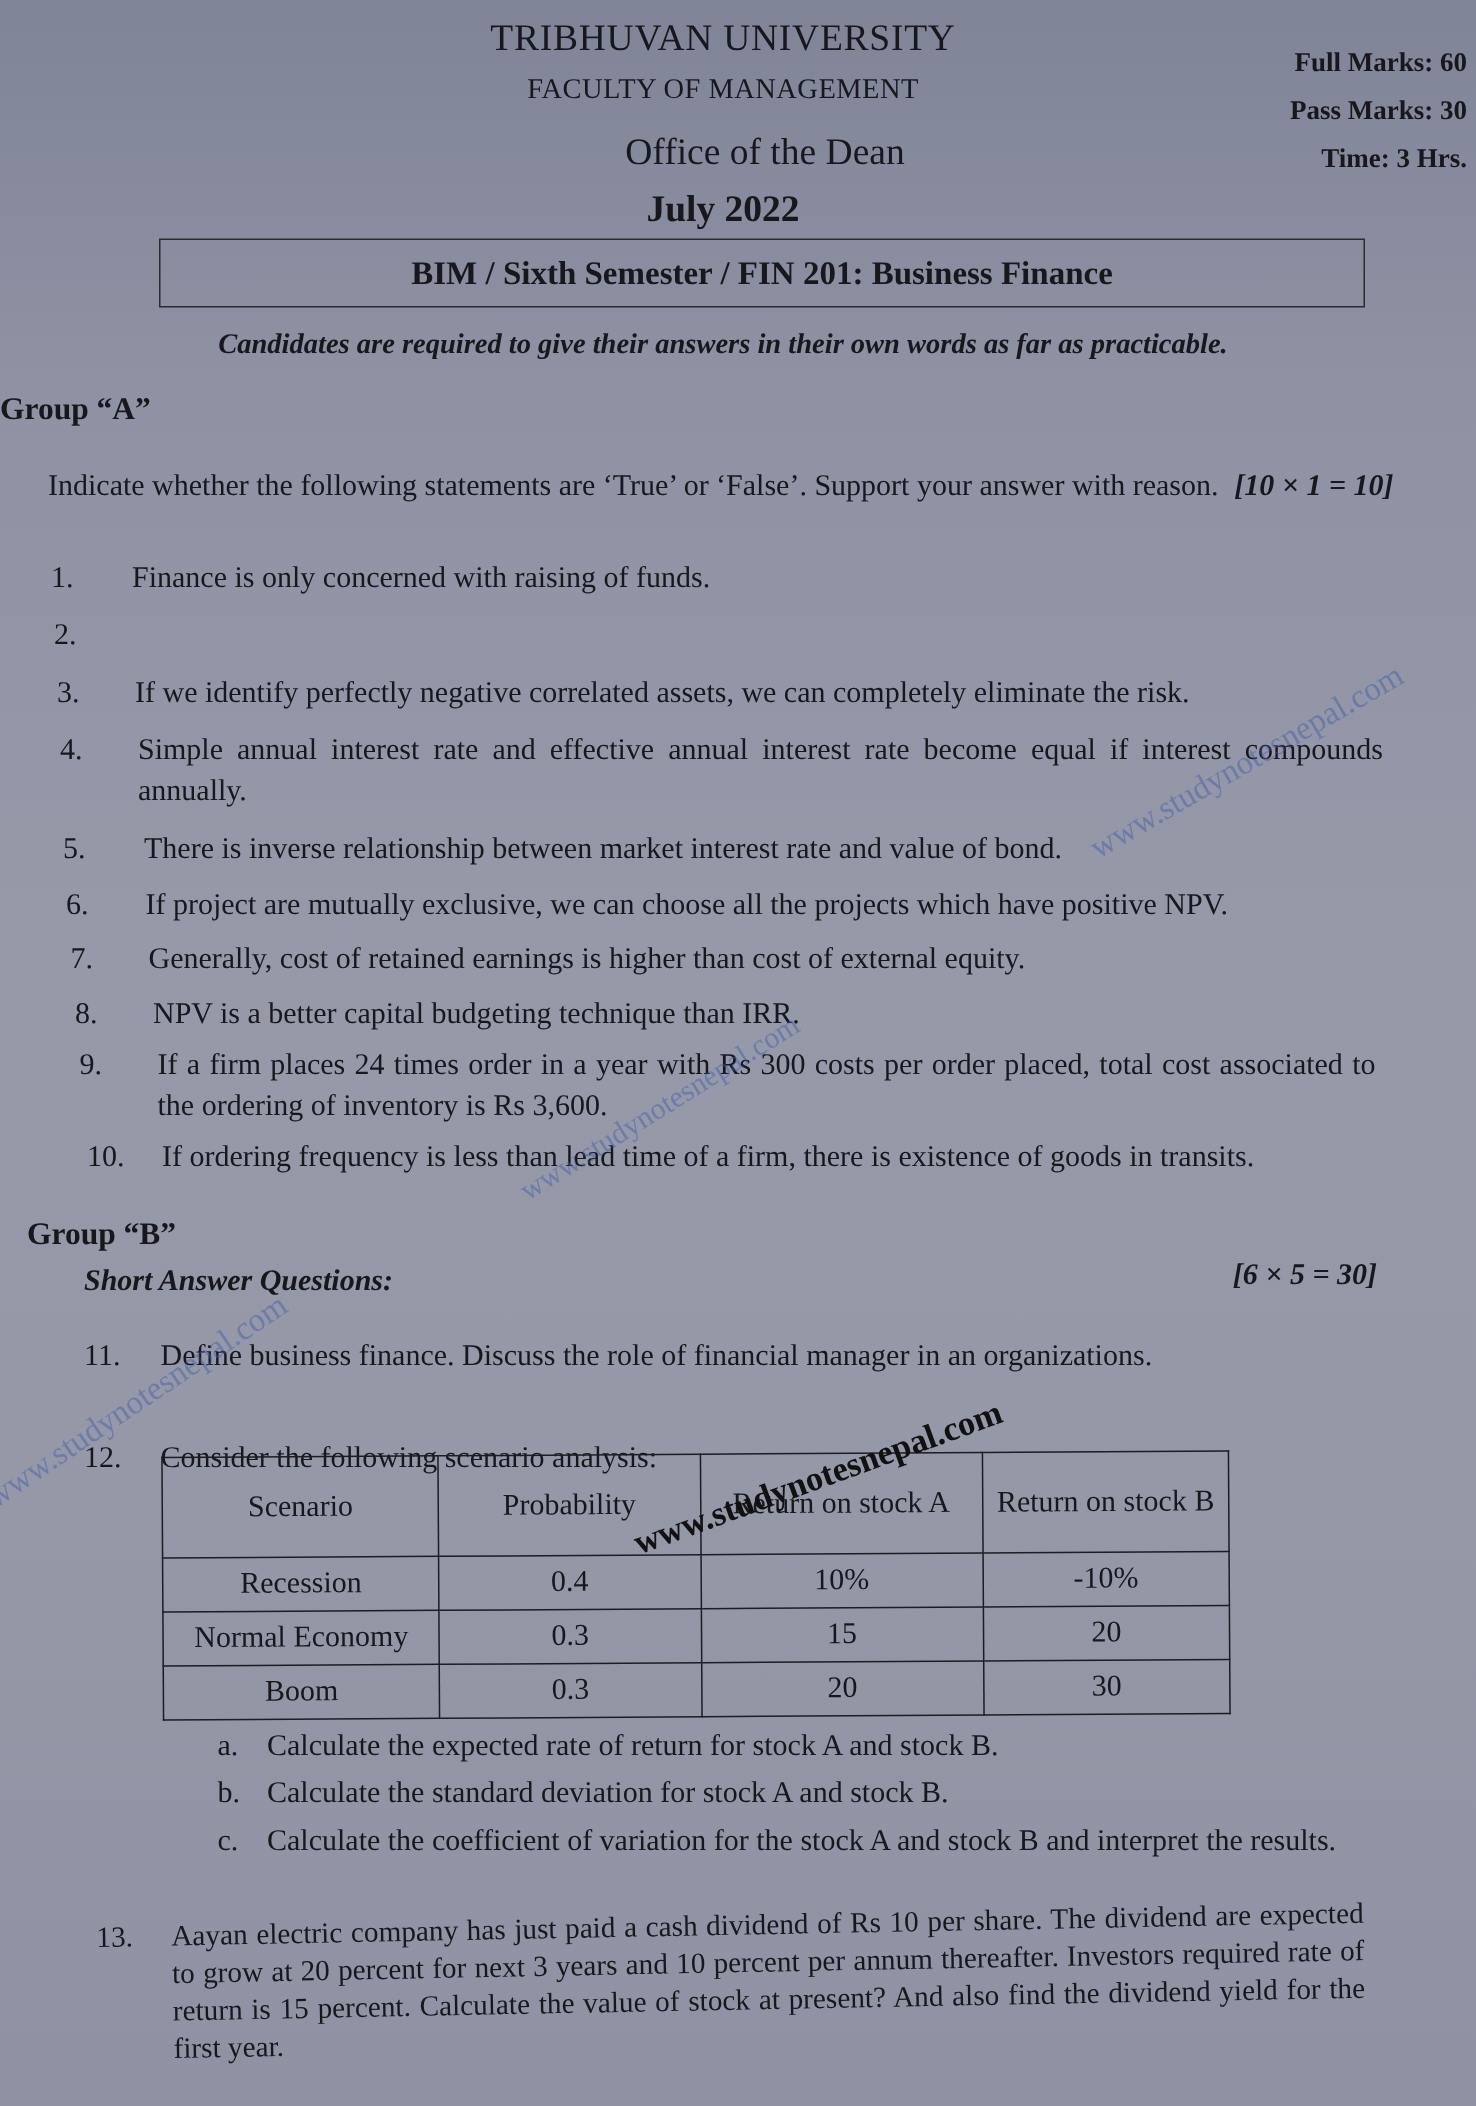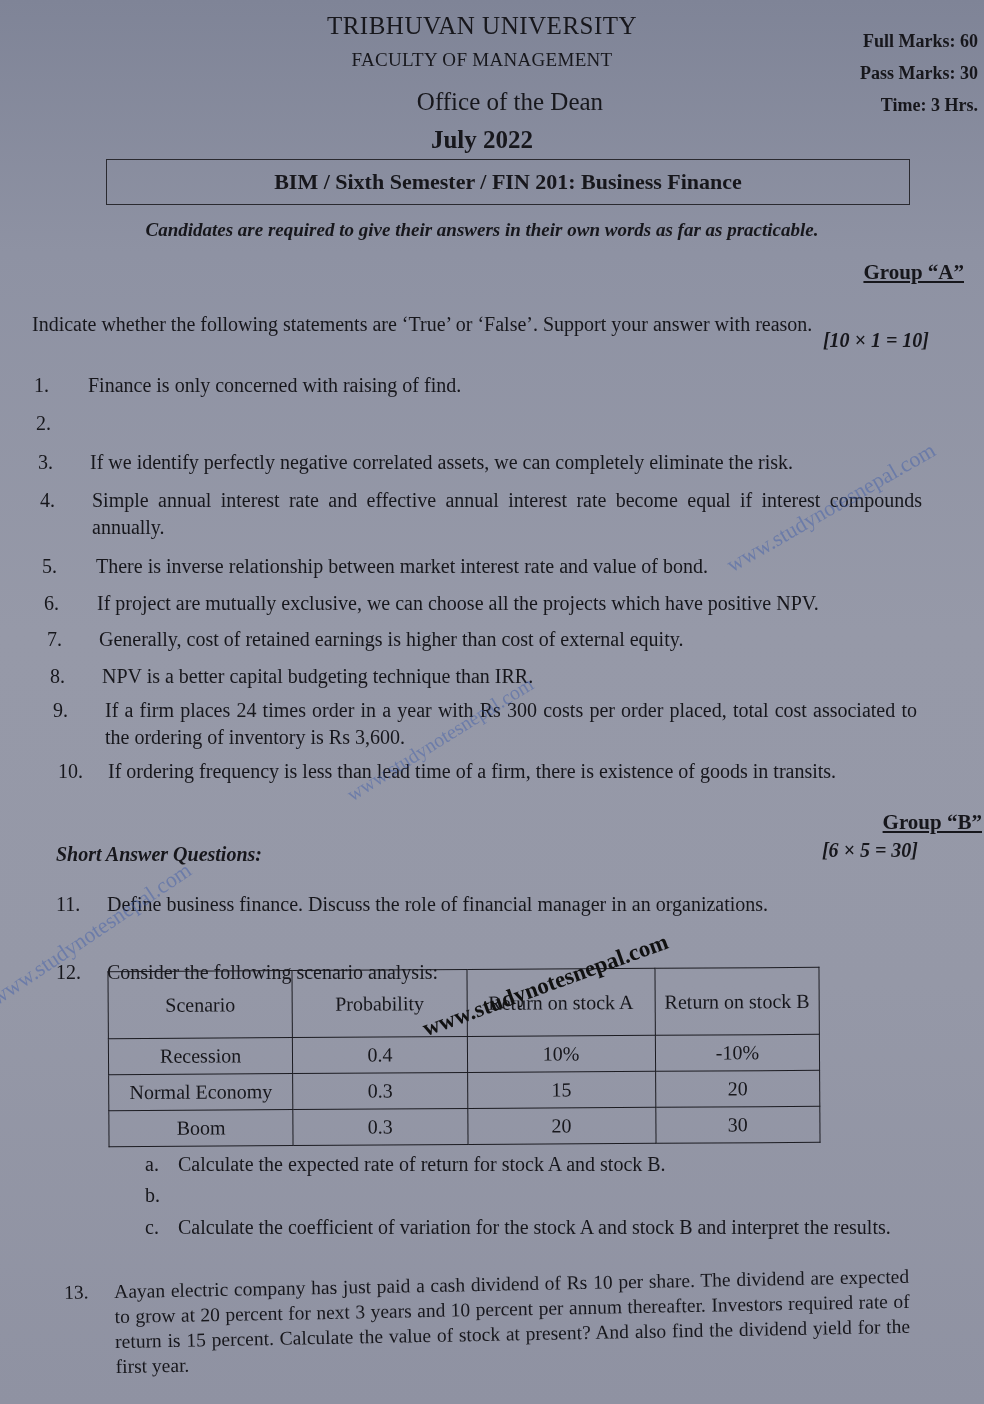--- a/index.html
+++ b/index.html
@@ -16,21 +16,21 @@
   .t3 { top: 88px; font-size: 25px; padding-left: 28px; }
   .t4 { top: 126px; font-size: 25px; font-weight: bold; }
   .marks { right: 6px; text-align: right; font-size: 18px; font-weight: bold; line-height: 32px; top: 25px; }
   .course-box {
     left: 106px; top: 159px; width: 804px; height: 46px;
     border: 1.5px solid #2a2a30; box-sizing: border-box;
     display: flex; align-items: center; justify-content: center;
     font-size: 22px; font-weight: bold;
   }
   .instruction { left: 0; width: 964px; text-align: center; top: 219px; font-size: 19px; font-style: italic; font-weight: bold; }
-  .group-title { left: 0; width: 964px; text-align: right; font-size: 21px; font-weight: bold; text-decoration: underline; }
+  .group-title { left: 0; width: 964px; text-align: left; font-size: 21px; font-weight: bold; }
   .intro { left: 32px; width: 897px; top: 310px; font-size: 20px; line-height: 28px; text-align: justify; }
   .marks-note { font-style: italic; font-weight: bold; font-size: 20px; }
   .q { font-size: 20px; line-height: 27px; display: flex; }
   .q .num { display: inline-block; min-width: 0; }
   .q .txt { text-align: justify; }
   .short-head { left: 56px; top: 843px; font-size: 20px; font-style: italic; font-weight: bold; }
   table.scen {
     position: absolute; left: 108px; top: 969px; width: 712px;
     border-collapse: collapse; font-size: 20px; transform: rotate(-0.35deg);
   }
@@ -60,26 +60,26 @@
 <div class="abs course-box">
   <span>BIM / Sixth Semester / FIN 201: Business Finance</span>
 </div>
 
 <div class="abs instruction">Candidates are required to give their answers in their own words as far as practicable.</div>
 
 <div class="abs group-title" style="top:260px;">Group “A”</div>
 
 <div class="abs intro">
   <span>Indicate whether the following statements are ‘True’ or ‘False’. Support your answer with reason.</span>
-  <span class="marks-note" style="float:right; margin-top:16px;">[10 × 1 = 10]</span>
+  <span class="marks-note" style="float:right; margin-top:0;">[10 × 1 = 10]</span>
 </div>
 
 <div class="abs q" style="left:34px; top:372px; width:890px;">
   <span class="num" style="width:54px;">1.</span>
-  <span class="txt">Finance is only concerned with raising of find.</span>
+  <span class="txt">Finance is only concerned with raising of funds.</span>
 </div>
 <div class="abs q" style="left:36px; top:410px; width:890px;">
   <span class="num" style="width:52px;">2.</span>
 </div>
 <div class="abs q" style="left:38px; top:449px; width:860px;">
   <span class="num" style="width:52px;">3.</span>
   <span class="txt">If we identify perfectly negative correlated assets, we can completely eliminate the risk.</span>
 </div>
 <div class="abs q" style="left:40px; top:487px; width:882px;">
   <span class="num" style="width:52px; flex-shrink:0;">4.</span>
@@ -153,20 +153,21 @@
     </tr>
   </tbody>
 </table>
 
 <div class="abs sub" style="left:145px; top:1151px; width:760px;">
   <span style="width:33px;">a.</span>
   <span>Calculate the expected rate of return for  stock  A and stock B.</span>
 </div>
 <div class="abs sub" style="left:145px; top:1182px; width:760px;">
   <span style="width:33px;">b.</span>
+  <span>Calculate the standard deviation for stock A and stock B.</span>
 </div>
 <div class="abs sub" style="left:145px; top:1214px; width:765px;">
   <span style="width:33px; flex-shrink:0;">c.</span>
   <span style="text-align:justify;">Calculate the coefficient of variation for the stock A and stock B and interpret the results.</span>
 </div>
 
 <div class="abs q" style="left:64px; top:1280px; width:845px; line-height:25px; transform: rotate(-1.1deg); transform-origin:left top; font-size:19.5px;">
   <span class="num" style="width:50px; flex-shrink:0;">13.</span>
   <span class="txt">Aayan electric company has just paid a cash dividend of Rs 10 per share. The dividend are expected to grow at 20 percent for next 3 years and 10 percent per annum thereafter. Investors required rate of return is 15 percent. Calculate the value of stock at present? And also find the dividend yield for the first year.</span>
 </div>

